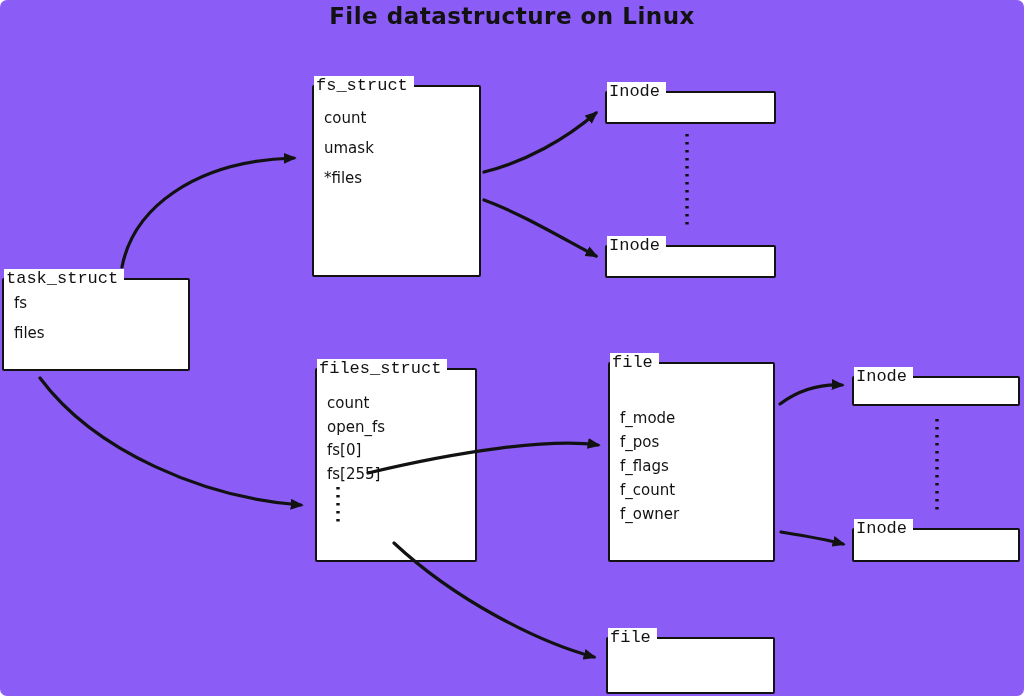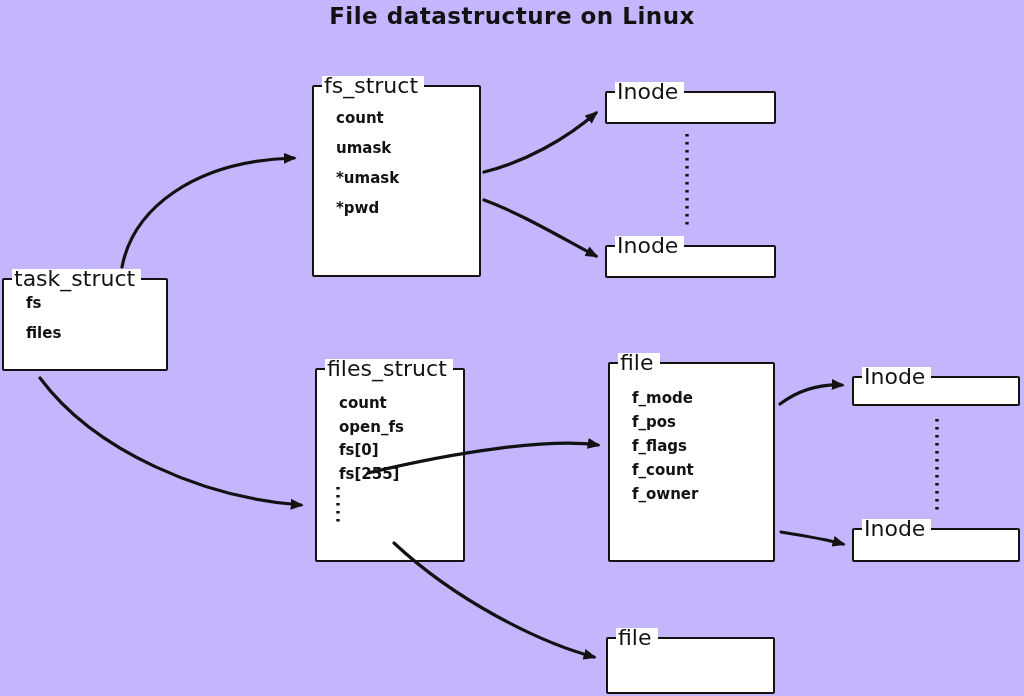--- a/index.html
+++ b/index.html
@@ -1,60 +1,61 @@
 <!DOCTYPE html>
 <html><head>
 <meta charset="utf-8">
 <style>
   html,body{margin:0;padding:0;background:#ffffff;}
   #canvas{
     position:relative;
     width:1024px;height:696px;
-    background:#c4b5fd;
+    background:#8b5cf6;
     font-family:"DejaVu Sans", sans-serif;
     color:#121212;
     overflow:hidden;
+    border-radius:7px;
   }
   #title{
     position:absolute;left:0;right:0;top:3px;
     text-align:center;
     font-size:23px;
     font-weight:600;
     letter-spacing:0.5px;
   }
   .box{
     position:absolute;
     border:2.5px solid #121212;
     border-radius:2px;
     background:#ffffff;
     box-sizing:border-box;
   }
   .box-label{
     position:absolute;
-    top:-11px;left:8px;
+    top:-11px;left:0;
     background:#ffffff;
     padding:0 6px 0 2px;
-    font-size:22px;
+    font-size:17px;
     line-height:20px;
     white-space:nowrap;
+    font-family:Liberation Mono, monospace;
   }
   .field{
-    padding-left:22px;
+    padding-left:10px;
     font-size:15px;
     white-space:nowrap;
-    font-weight:bold;
   }
   #box-task-struct .fields{padding-top:8px;}
   #box-task-struct .field{height:30px;line-height:30px;}
   #box-fs-struct .fields{padding-top:16px;}
   #box-fs-struct .field{height:30px;line-height:30px;}
   #box-files-struct .fields{padding-top:22px;}
   #box-files-struct .field{height:23.5px;line-height:23.5px;}
   #box-files-struct .field:nth-child(5){margin-top:57px;}
-  #box-file .fields{padding-top:22px;}
+  #box-file .fields{padding-top:22px;margin-top:20px;}
   #box-file .field{height:24px;line-height:24px;}
   #box-file .field:nth-child(6){margin-top:27px;}
   #edges{
     position:absolute;left:0;top:0;
     pointer-events:none;
     z-index:5;
   }
   .edge{
     fill:none;
     stroke:#121212;
@@ -69,39 +70,38 @@
     stroke-linecap:butt;
   }
 </style>
 </head>
 <body>
 
 <div id="canvas">
 
   <div id="title">File datastructure on Linux</div>
 
-  <div class="box" id="box-task-struct" style="left:2px;top:278px;width:166px;height:93px;">
+  <div class="box" id="box-task-struct" style="left:2px;top:278px;width:188px;height:93px;">
     <span class="box-label">task_struct</span>
     <div class="fields">
       <div class="field">fs</div>
       <div class="field">files</div>
     </div>
   </div>
 
   <div class="box" id="box-fs-struct" style="left:312px;top:85px;width:169px;height:192px;">
     <span class="box-label">fs_struct</span>
     <div class="fields">
       <div class="field">count</div>
       <div class="field">umask</div>
-      <div class="field">*umask</div>
-      <div class="field">*pwd</div>
+      <div class="field">*files</div>
     </div>
   </div>
 
-  <div class="box" id="box-files-struct" style="left:315px;top:368px;width:150px;height:194px;">
+  <div class="box" id="box-files-struct" style="left:315px;top:368px;width:162px;height:194px;">
     <span class="box-label">files_struct</span>
     <div class="fields">
       <div class="field">count</div>
       <div class="field">open_fs</div>
       <div class="field">fs[0]</div>
       <div class="field">fs[255]</div>
     </div>
   </div>
 
   <div class="box" id="box-file" style="left:608px;top:362px;width:167px;height:200px;">

